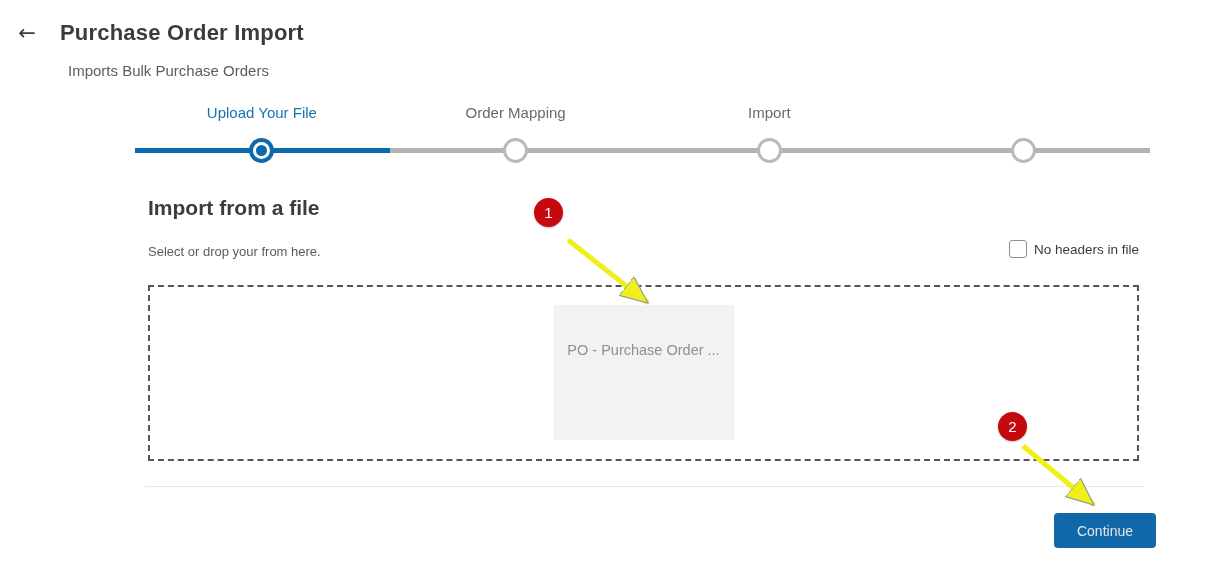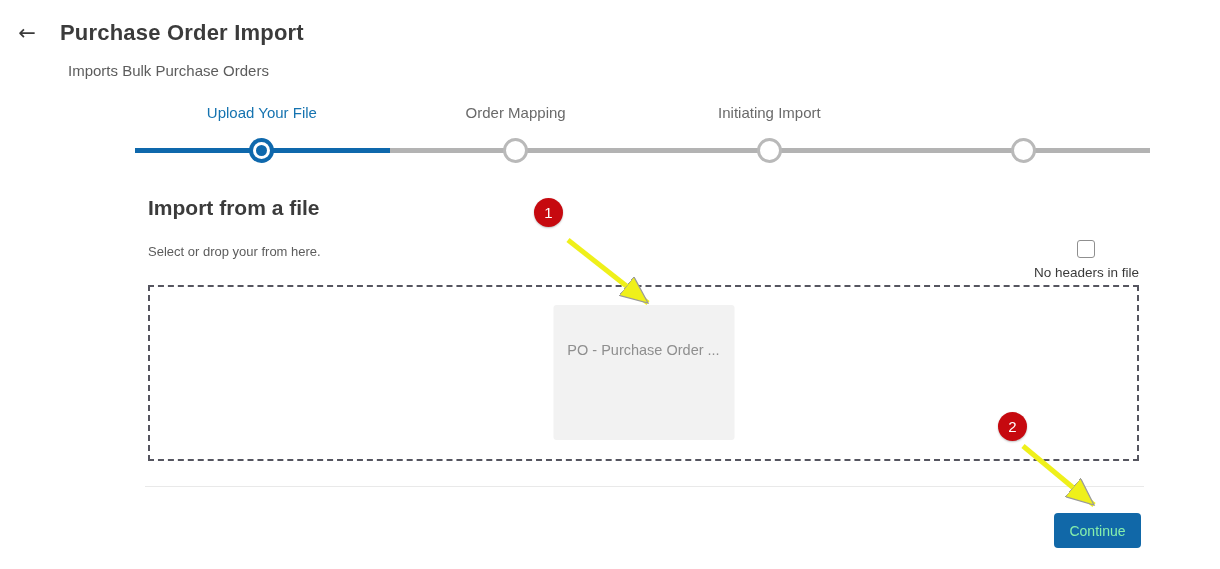--- a/index.html
+++ b/index.html
@@ -67,21 +67,21 @@
     position: absolute; left: 148px; top: 196px;
     font-size: 21px; font-weight: 700; color: #3b3b3b;
   }
   .drop-instruction {
     position: absolute; left: 148px; top: 244px;
     font-size: 13px; color: #5c5c5c;
   }
   .no-headers {
     position: absolute; right: 81px; top: 240px;
     display: flex; align-items: center; gap: 7px;
-    font-size: 13.5px; color: #3a3a3a; cursor: pointer; flex-direction: column;
+    font-size: 13.5px; color: #3a3a3a; cursor: pointer;
   }
   .no-headers input {
     width: 18px; height: 18px;
     appearance: none; -webkit-appearance: none;
     border: 1px solid #8f8f8f; border-radius: 3px; background: #ffffff;
     margin: 0; cursor: pointer;
   }
   
   .dropzone {
     position: absolute; left: 148px; top: 285px;
@@ -121,22 +121,22 @@
     font-size: 12.5px; font-weight: 700; letter-spacing: 1px;
     text-align: center;
   }
   
   .footer-divider {
     position: absolute; left: 145px; top: 486px;
     width: 999px; height: 1px; background: #e9e9e9;
   }
   .continue-btn {
     position: absolute; left: 1054px; top: 513px;
-    width: 87px; height: 35px;
-    background: #1168a8; color: #86efac;
+    width: 102px; height: 35px;
+    background: #1168a8; color: #e5e5e5;
     border: none; border-radius: 4px;
     font-size: 14px; font-family: "Liberation Sans", sans-serif;
     cursor: pointer;
   }
   
   .anno-badge {
     position: absolute; width: 29px; height: 29px; border-radius: 50%;
     background: #c6090f; color: #ffffff;
     display: flex; align-items: center; justify-content: center;
     font-size: 15px; z-index: 20;
@@ -157,21 +157,21 @@
   <button class="back-btn">
     <span>←</span>
   </button>
   <div class="page-title">Purchase Order Import</div>
   <div class="page-subtitle">Imports Bulk Purchase Orders</div>
 
   <div class="stepper">
     <div class="stepper-labels">
       <div class="step-col active">Upload Your File</div>
       <div class="step-col">Order Mapping</div>
-      <div class="step-col">Initiating Import</div>
+      <div class="step-col">Import</div>
     </div>
     <div class="stepper-track">
       <div class="stepper-track-fill"></div>
     </div>
     <div class="step-circles">
       <div class="circle-col">
         <div class="step-circle active">
           <span class="ring">
               <span class="dot"></span>
             </span>

